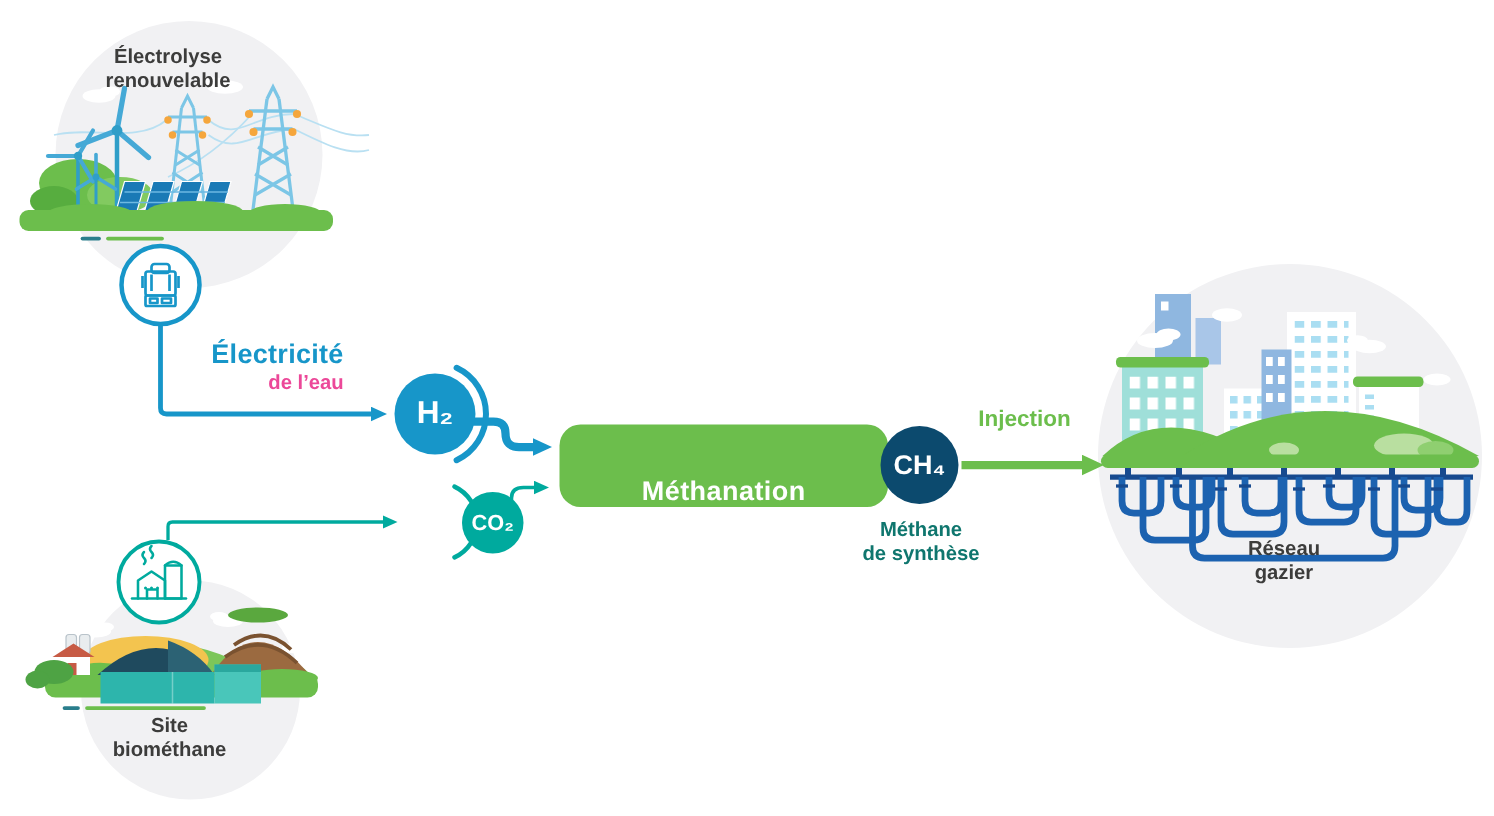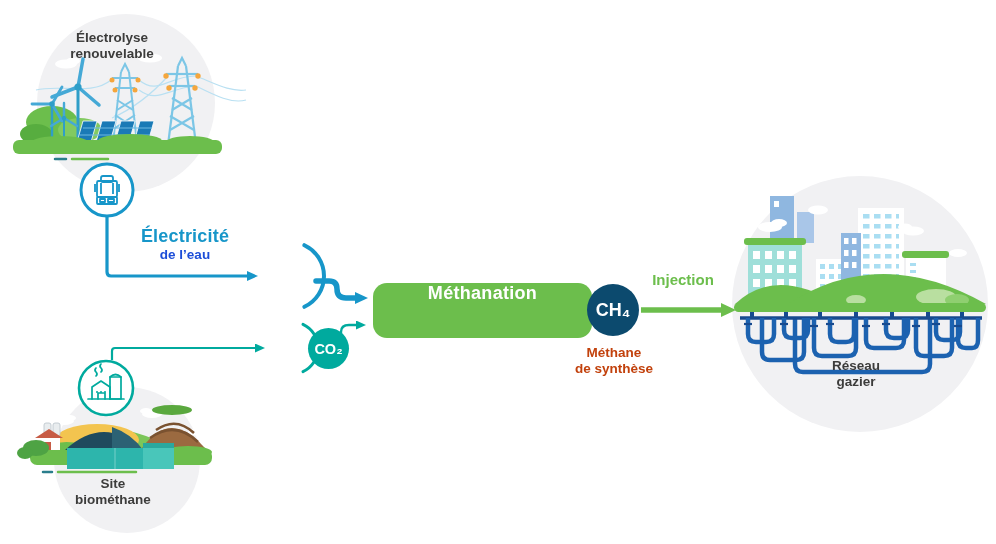--- a/index.html
+++ b/index.html
@@ -2,30 +2,30 @@
 <html><head>
 <meta charset="utf-8">
 <style>
   html,body{margin:0;padding:0;background:#fff;}
   .canvas{position:relative;width:996px;height:544px;background:#ffffff;overflow:hidden;
           font-family:"Liberation Sans","DejaVu Sans",sans-serif;}
   .scene{position:absolute;left:0;top:0;width:996px;height:544px;}
   .txt{position:absolute;transform:translateX(-50%);text-align:center;white-space:nowrap;line-height:1.18;}
   .lbl-dark{color:#3c3c3b;font-size:13.5px;font-weight:600;}
   .lbl-blue-title{color:#1796c9;font-size:18px;font-weight:bold;letter-spacing:.2px;}
-  .lbl-blue-sub{color:#1d4ed8;font-size:13.5px;font-weight:bold;}
-  .lbl-green{color:#c2410c;font-size:13.5px;font-weight:bold;}
+  .lbl-blue-sub{color:#ec4899;font-size:13.5px;font-weight:bold;text-align:right;}
+  .lbl-green{color:#0f766e;font-size:13.5px;font-weight:bold;}
   .lbl-green-inj{color:#6cbe4c;font-size:15px;font-weight:bold;}
   .node{position:absolute;border-radius:50%;display:flex;align-items:center;justify-content:center;
         color:#fff;font-weight:bold;}
   .node-h2{left:263px;top:249px;width:54px;height:54px;background:#1796c9;font-size:21px;}
   .node-co2{left:272px;top:328px;width:41px;height:41px;background:#00aa9e;font-size:14.5px;margin-left:36px;}
   .node-ch4{left:587px;top:284px;width:52px;height:52px;background:#0c4a6e;font-size:18px;}
   .meth-box{position:absolute;left:373px;top:283px;width:219px;height:55px;background:#6cbe4c;
-            border-radius:14px;display:flex;align-items:flex-start;justify-content:center;
+            border-radius:14px;display:flex;align-items:flex-end;justify-content:center;
             color:#fff;font-size:18px;font-weight:bold;letter-spacing:.3px;}
 </style>
 </head>
 <body>
 
 <div class="canvas">
 
 <svg class="scene" viewBox="0 0 996 544">
   <defs>
     <marker id="arwBlueSm" markerUnits="userSpaceOnUse" markerWidth="14" markerHeight="12" refX="1" refY="5" orient="auto">
@@ -366,20 +366,23 @@
 <div class="txt lbl-dark" style="left:112px;top:30px;">
   <div>Électrolyse</div>
   <div>renouvelable</div>
 </div>
 
 <div class="txt" style="left:185px;top:226px;">
   <div class="lbl-blue-title">Électricité</div>
   <div class="lbl-blue-sub">de l’eau</div>
 </div>
 
+<div class="node node-h2">
+  <span>H₂</span>
+</div>
 
 <div class="node node-co2">
   <span>CO₂</span>
 </div>
 
 <div class="meth-box">
   <span>Méthanation</span>
 </div>
 
 <div class="node node-ch4">

